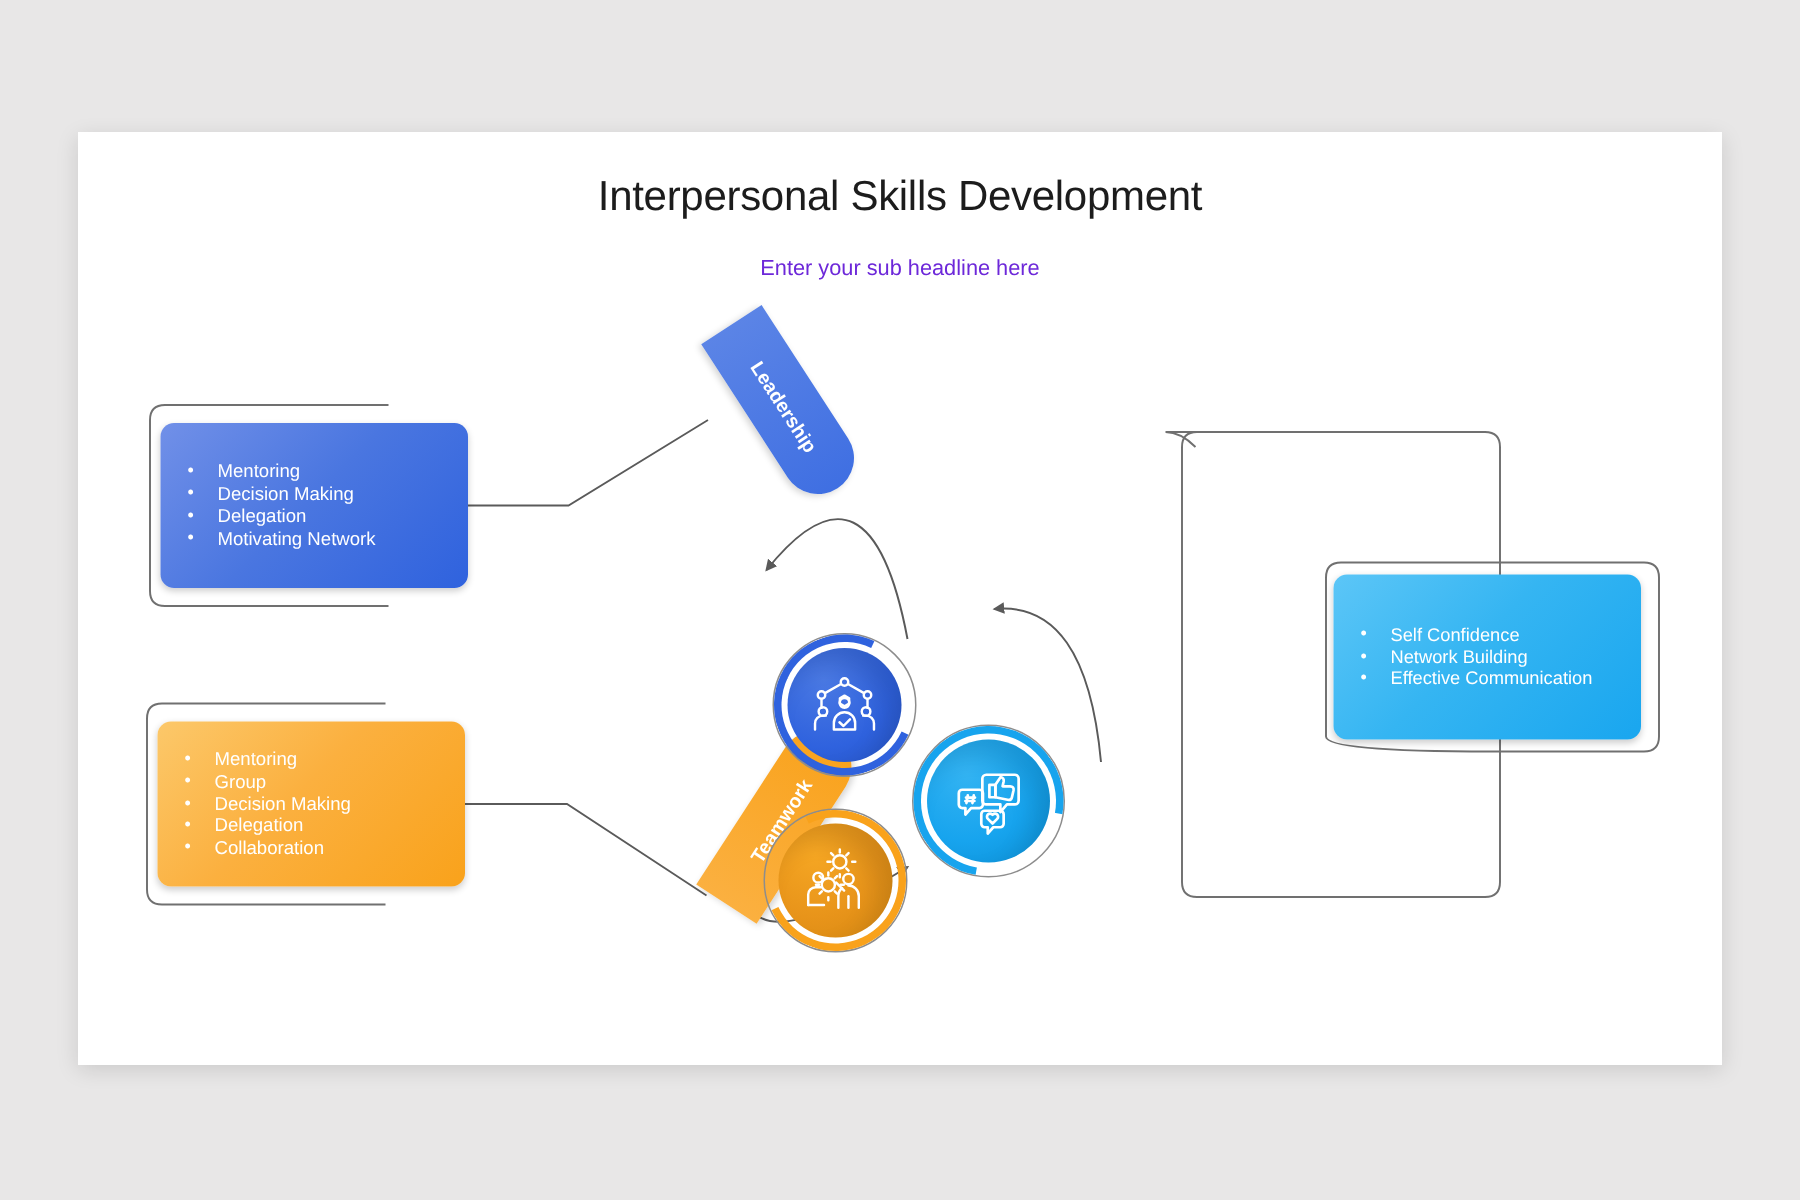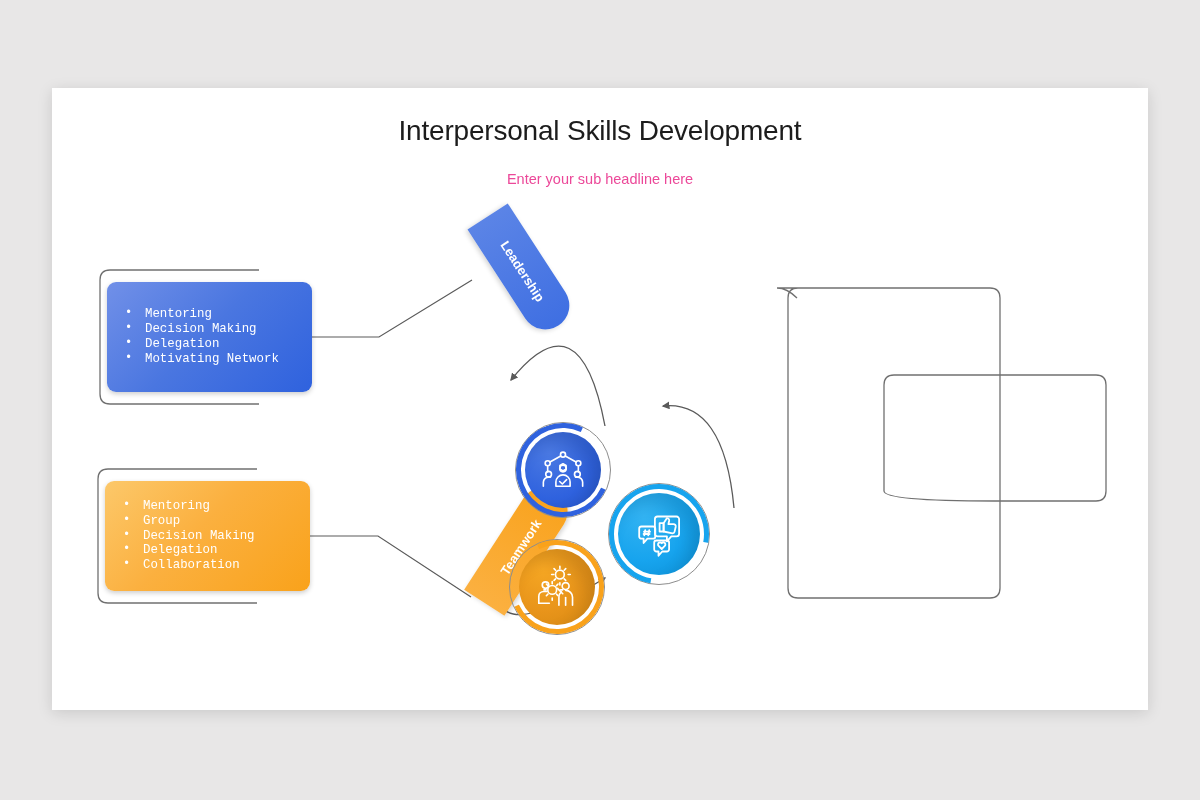--- a/index.html
+++ b/index.html
@@ -22,21 +22,21 @@
   
   .title {
     position:absolute; left:0; top:27px; width:100%;
     text-align:center;
     font-size:28px; font-weight:400; color:#1c1c1c;
     letter-spacing:-0.2px;
   }
   .subtitle {
     position:absolute; left:0; top:83px; width:100%;
     text-align:center;
-    font-size:14.5px; font-weight:400; color:#ec4899;
+    font-size:14.5px; font-weight:400; color:#6d28d9;
   }
 
   
   .overlay { position:absolute; left:0; top:0; width:1096px; height:622px; }
 
   
   .cbox {
     position:absolute;
     border-radius:9px;
     box-shadow:0 2px 5px rgba(0,0,0,0.20);
@@ -49,21 +49,21 @@
     font-size:12.4px;
     line-height:14.9px;
     padding-left:20px;
     white-space:nowrap;
   }
   .cbox li:before {
     content:"\2022";
     position:absolute; left:0; top:-1px;
     color:#ffffff; font-size:12px;
   }
-  .cbox .inner { display:flex; flex-direction:column; justify-content:center; height:100%;font-family:Liberation Mono, monospace; }
+  .cbox .inner { display:flex; flex-direction:column; justify-content:center; height:100%; }
 
   #box-leadership {
     left:55px; top:194px; width:205px; height:110px;
     background:linear-gradient(135deg,#7190e8 0%,#4a76e0 48%,#2f62de 100%);
   }
   #box-teamwork {
     left:53px; top:393px; width:205px; height:110px;
     background:linear-gradient(135deg,#fcc86a 0%,#fbb03f 45%,#f9a21b 100%);
   }
   #box-networking {
@@ -202,20 +202,29 @@
         <ul>
           <li>Mentoring</li>
           <li>Group</li>
           <li>Decision Making</li>
           <li>Delegation</li>
           <li>Collaboration</li>
         </ul>
       </div>
     </div>
 
+    <div class="cbox" id="box-networking">
+      <div class="inner">
+        <ul>
+          <li>Self Confidence</li>
+          <li>Network Building</li>
+          <li>Effective Communication</li>
+        </ul>
+      </div>
+    </div>
 
     <div class="pill" id="pill-leadership">
       <span class="plabel">Leadership</span>
     </div>
     <div class="pill" id="pill-teamwork">
       <span class="plabel">Teamwork</span>
     </div>
 
     <div class="hub" id="hub-leadership">
       <div class="ring-outer"></div>

